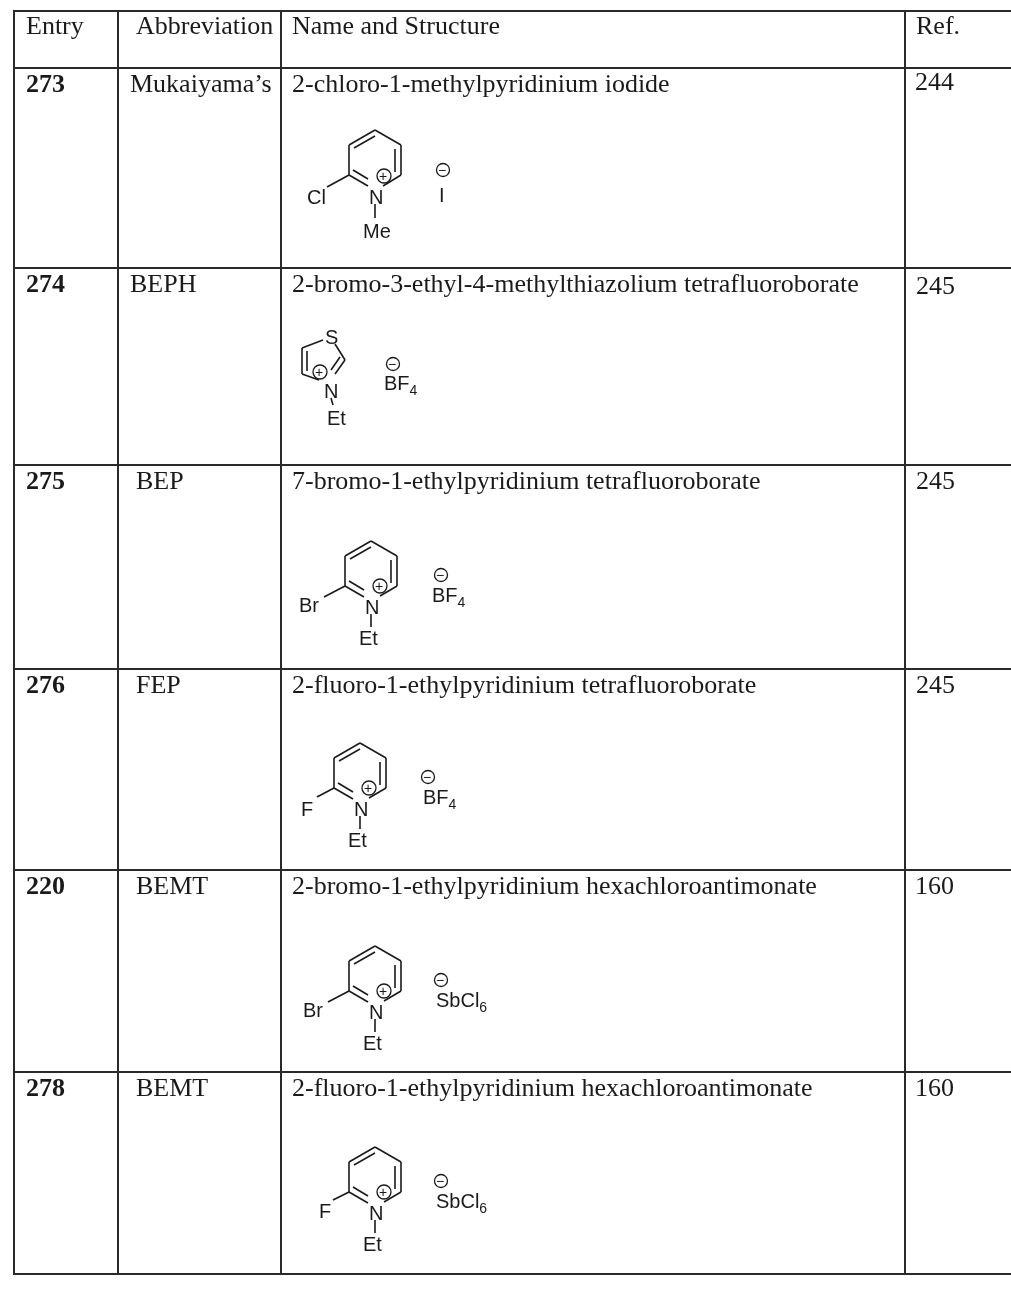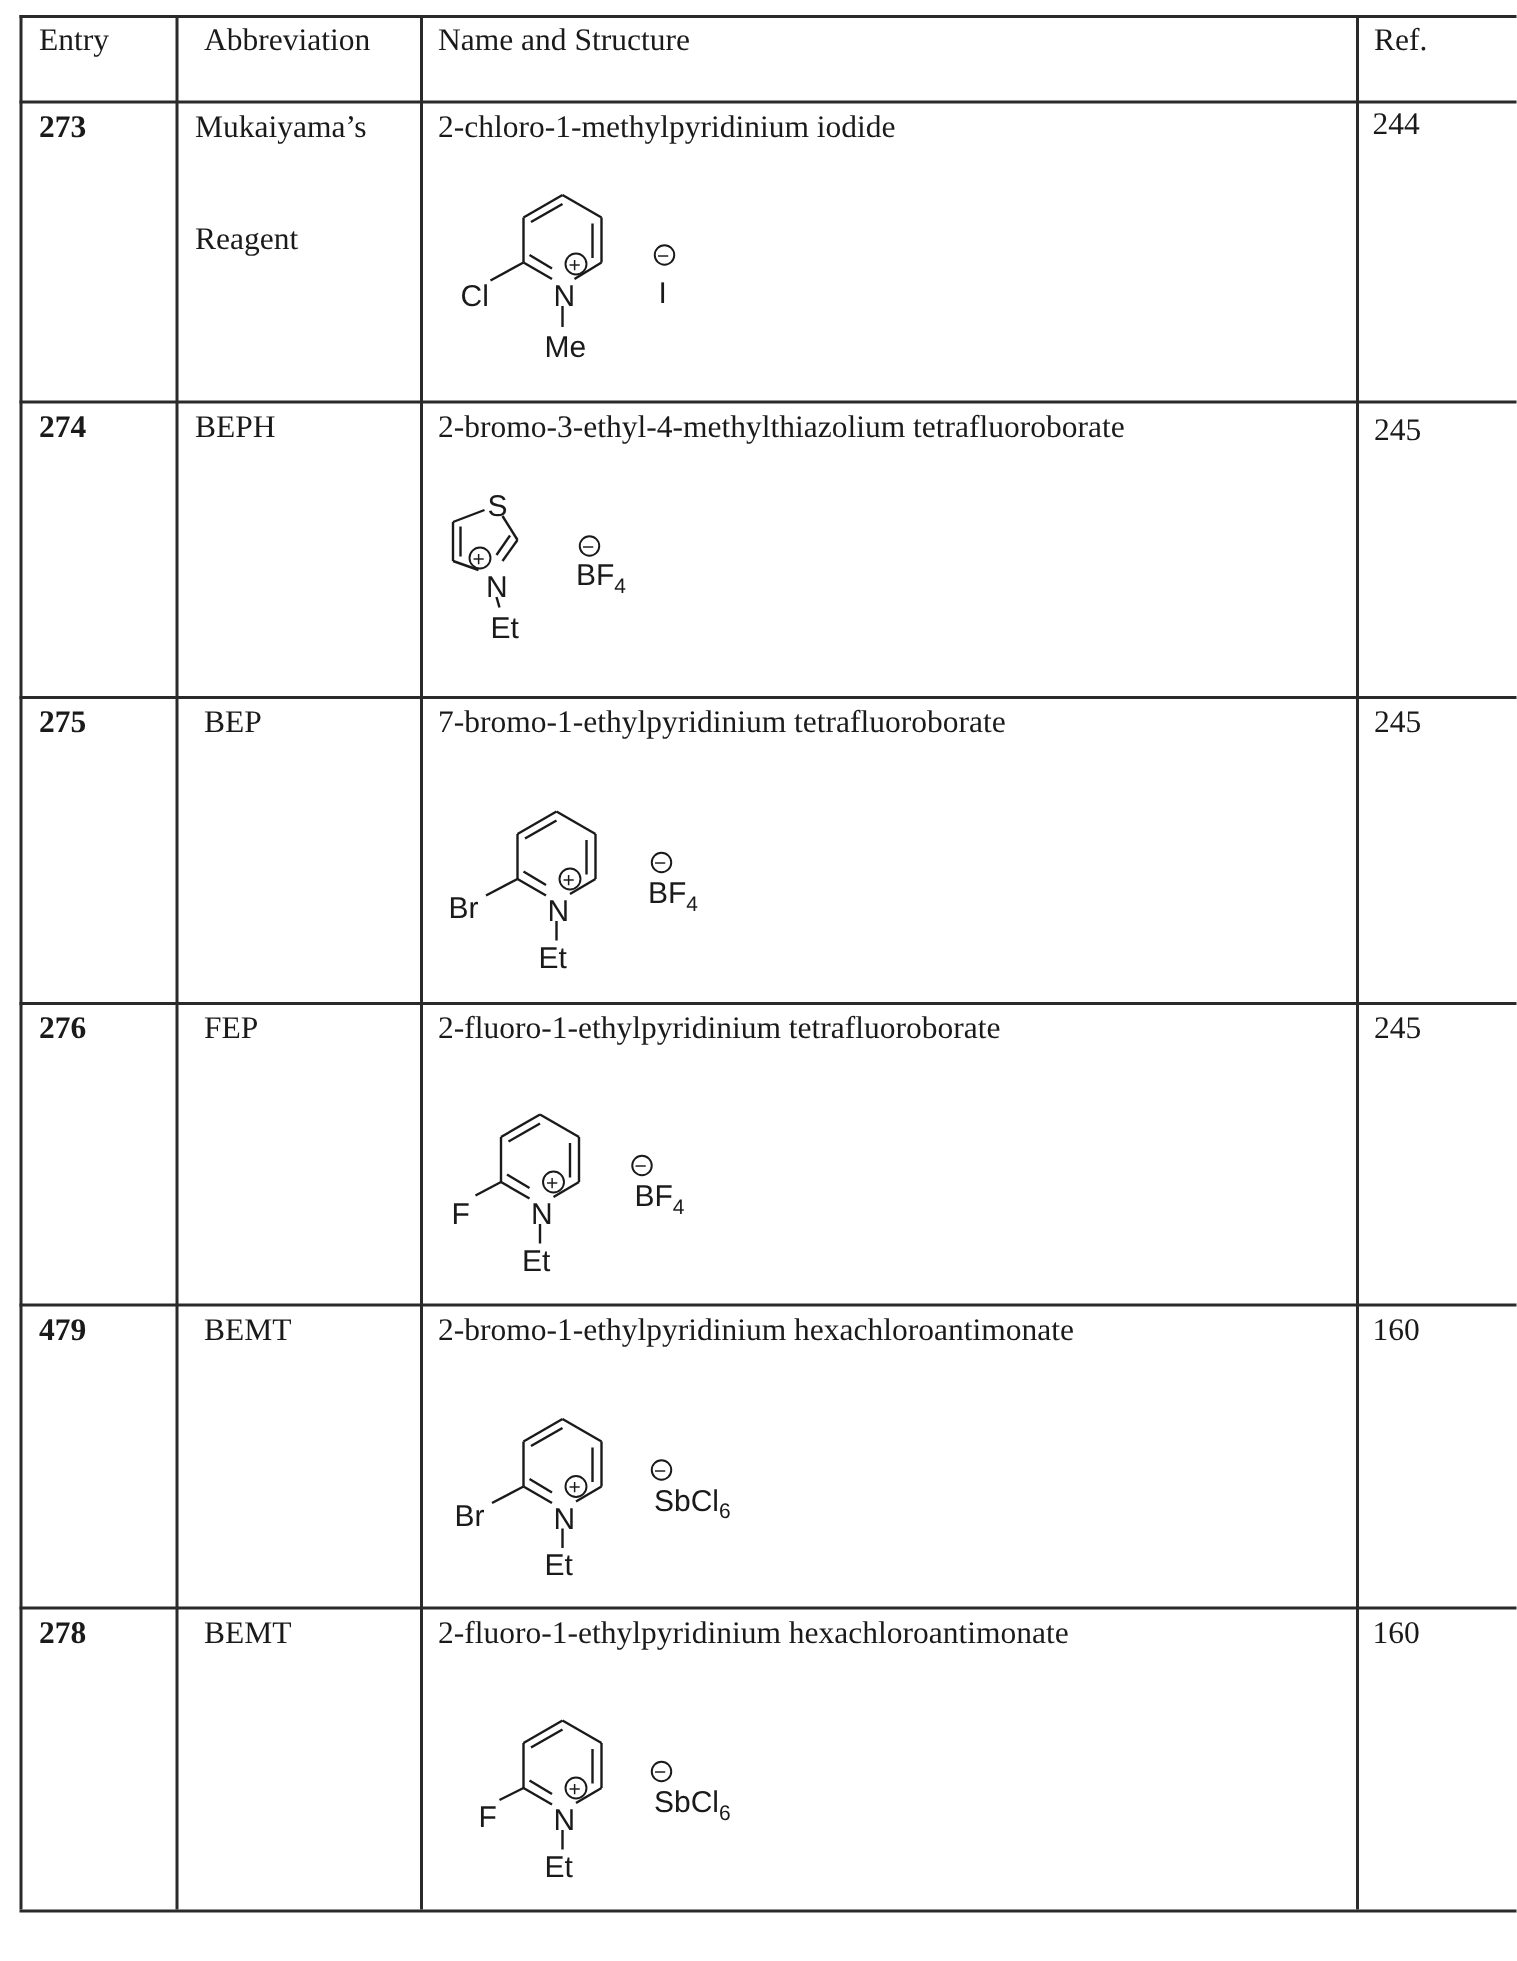--- a/index.html
+++ b/index.html
@@ -1,21 +1,21 @@
 <!DOCTYPE html>
 <html><head>
 <meta charset="utf-8">
 <style>
   html, body { margin: 0; padding: 0; background: #ffffff; }
   body { width: 1011px; height: 1307px; position: relative; overflow: hidden;
          font-family: "Liberation Serif", serif; color: #1a1a1a; }
   .tbl { position: absolute; left: 13px; top: 10px; width: 1010px; height: 1263px; }
   .hline { position: absolute; left: 0; width: 1010px; height: 0; border-top: 2px solid #2a2a2a; }
   .vline { position: absolute; top: 0; height: 1263px; width: 0; border-left: 2px solid #2a2a2a; }
-  .cell { position: absolute; font-size: 21px; line-height: 24px; white-space: nowrap; font-family: Liberation Serif, serif; }
+  .cell { position: absolute; font-size: 26px; line-height: 24px; white-space: nowrap; font-family: Liberation Serif, serif; }
   .bold { font-weight: bold; }
   .reagent-line { display: block; line-height: 58px; margin-top: -17px; }
   svg.struct { position: absolute; overflow: visible; }
   svg.struct text { font-family: "Liberation Sans", sans-serif; fill: #1a1a1a; }
   svg.struct .lbl { font-size: 20px; }
   svg.struct .sub { font-size: 14px; }
   svg.struct line, svg.struct polyline, svg.struct polygon { stroke: #1a1a1a; stroke-width: 1.6; fill: none; }
   svg.struct circle { stroke: #1a1a1a; stroke-width: 1.3; fill: #fff; }
 </style>
 </head>
@@ -39,21 +39,20 @@
 
   <div class="cell" style="left:13px; top:4px">Entry</div>
   <div class="cell" style="left:123px; top:4px">Abbreviation</div>
   <div class="cell" style="left:279px; top:4px">Name and Structure</div>
   <div class="cell" style="left:903px; top:4px">Ref.</div>
 
   <div>
     <div class="cell bold" style="left:13px; top:62px">273</div>
     <div class="cell" style="left:117px; top:62px">
       <span>Mukaiyama’s</span><br>
-      <span class="reagent-line" style="margin-top:34px">Reagent</span>
     </div>
     <div class="cell" style="left:279px; top:62px">2-chloro-1-methylpyridinium iodide</div>
     <div class="cell" style="left:902px; top:60px">244</div>
     <svg class="struct" style="left:270px; top:110px" width="200" height="140">
 
       <line x1="66" y1="55" x2="66" y2="25"></line>
       <line x1="66" y1="25" x2="92" y2="10"></line>
       <line x1="71" y1="28" x2="92" y2="16"></line>
       <line x1="92" y1="10" x2="118" y2="25"></line>
       <line x1="118" y1="25" x2="118" y2="55"></line>
@@ -150,21 +149,21 @@
       <circle cx="86" cy="56" r="7"></circle>
       <text x="81" y="61" style="font-size:14px">+</text>
       <text class="lbl" x="65" y="115">Et</text>
       <circle cx="145" cy="45" r="6.5"></circle>
       <text x="140" y="50" style="font-size:14px">−</text>
       <text class="lbl" x="140" y="72"><tspan>BF</tspan><tspan class="sub" dy="5">4</tspan></text>
     </svg>
   </div>
 
   <div>
-    <div class="cell bold" style="left:13px; top:864px">479</div>
+    <div class="cell bold" style="left:13px; top:864px">220</div>
     <div class="cell" style="left:123px; top:864px">BEMT</div>
     <div class="cell" style="left:279px; top:864px">2-bromo-1-ethylpyridinium hexachloroantimonate</div>
     <div class="cell" style="left:902px; top:864px">160</div>
     <svg class="struct" style="left:270px; top:925px" width="240" height="120">
       <line x1="66" y1="56" x2="66" y2="26"></line>
       <line x1="66" y1="26" x2="92" y2="11"></line>
       <line x1="71" y1="29" x2="92" y2="17"></line>
       <line x1="92" y1="11" x2="118" y2="26"></line>
       <line x1="118" y1="26" x2="118" y2="56"></line>
       <line x1="112" y1="30" x2="112" y2="53"></line>

